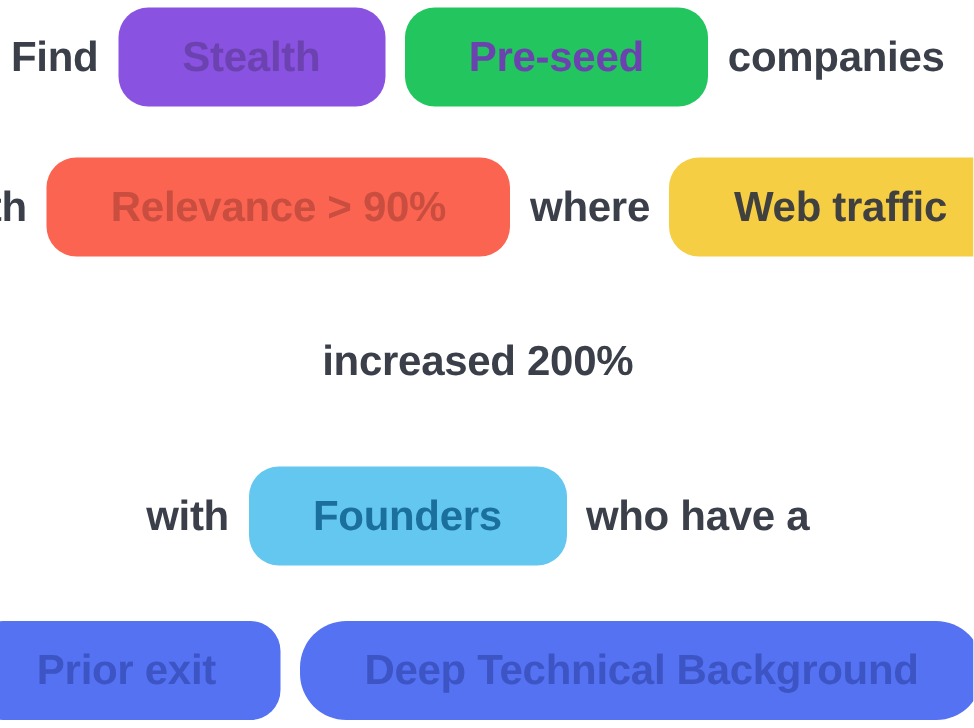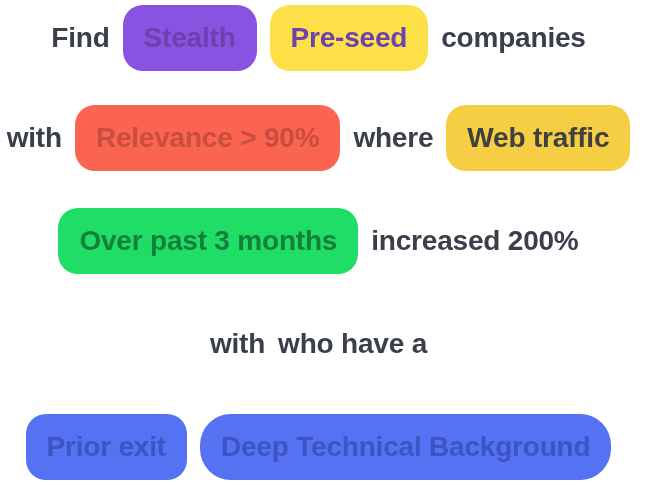--- a/index.html
+++ b/index.html
@@ -34,54 +34,54 @@
   .word {
     font-size: 28px;
     font-weight: 600;
     letter-spacing: -0.2px;
     color: #3A3F49;
   }
   .chip {
     display: inline-block;
     height: 66px;
     line-height: 66px;
-    padding: 0 21px;
+    padding: 0 43px;
     border-radius: 20px;
     font-size: 28px;
     font-weight: 600;
     letter-spacing: -0.2px;
     cursor: pointer;
   }
 </style>
 </head>
 <body>
 
 <div class="canvas" style="background: rgb(255, 255, 255);">
 
   <div class="row row-1">
     <span class="word" style="color: rgb(58, 63, 73);">Find</span>
     <span class="chip" style="background: rgb(137, 82, 224); color: rgb(108, 66, 176);">Stealth</span>
-    <span class="chip" style="background: #fde047; color: rgb(108, 66, 176);">Pre-seed</span>
+    <span class="chip" style="background: #22c55e; color: rgb(108, 66, 176);">Pre-seed</span>
     <span class="word" style="color: rgb(58, 63, 73);">companies</span>
   </div>
 
   <div class="row row-2">
     <span class="word" style="color: rgb(58, 63, 73);">with</span>
     <span class="chip" style="background: rgb(250, 100, 80); color: rgb(201, 78, 63);">Relevance &gt; 90%</span>
     <span class="word" style="color: rgb(58, 63, 73);">where</span>
     <span class="chip" style="background: rgb(246, 206, 68); color: #404040;">Web traffic</span>
   </div>
 
   <div class="row row-3">
-    <span class="chip" style="background: rgb(32, 222, 101); color: rgb(20, 127, 61);">Over past 3 months</span>
     <span class="word" style="color: rgb(58, 63, 73);">increased 200%</span>
   </div>
 
   <div class="row row-4">
     <span class="word" style="color: rgb(58, 63, 73);">with</span>
+    <span class="chip" style="background: rgb(99, 199, 239); color: rgb(27, 111, 157);">Founders</span>
     <span class="word" style="color: rgb(58, 63, 73);">who have a</span>
   </div>
 
   <div class="row row-5">
     <span class="chip" style="background: rgb(84, 114, 242); color: rgb(61, 85, 196);">Prior exit</span>
     <span class="chip" style="background: rgb(84, 114, 242); color: rgb(61, 85, 196); border-radius: 31px;">Deep Technical Background</span>
   </div>
 
 </div>
 

